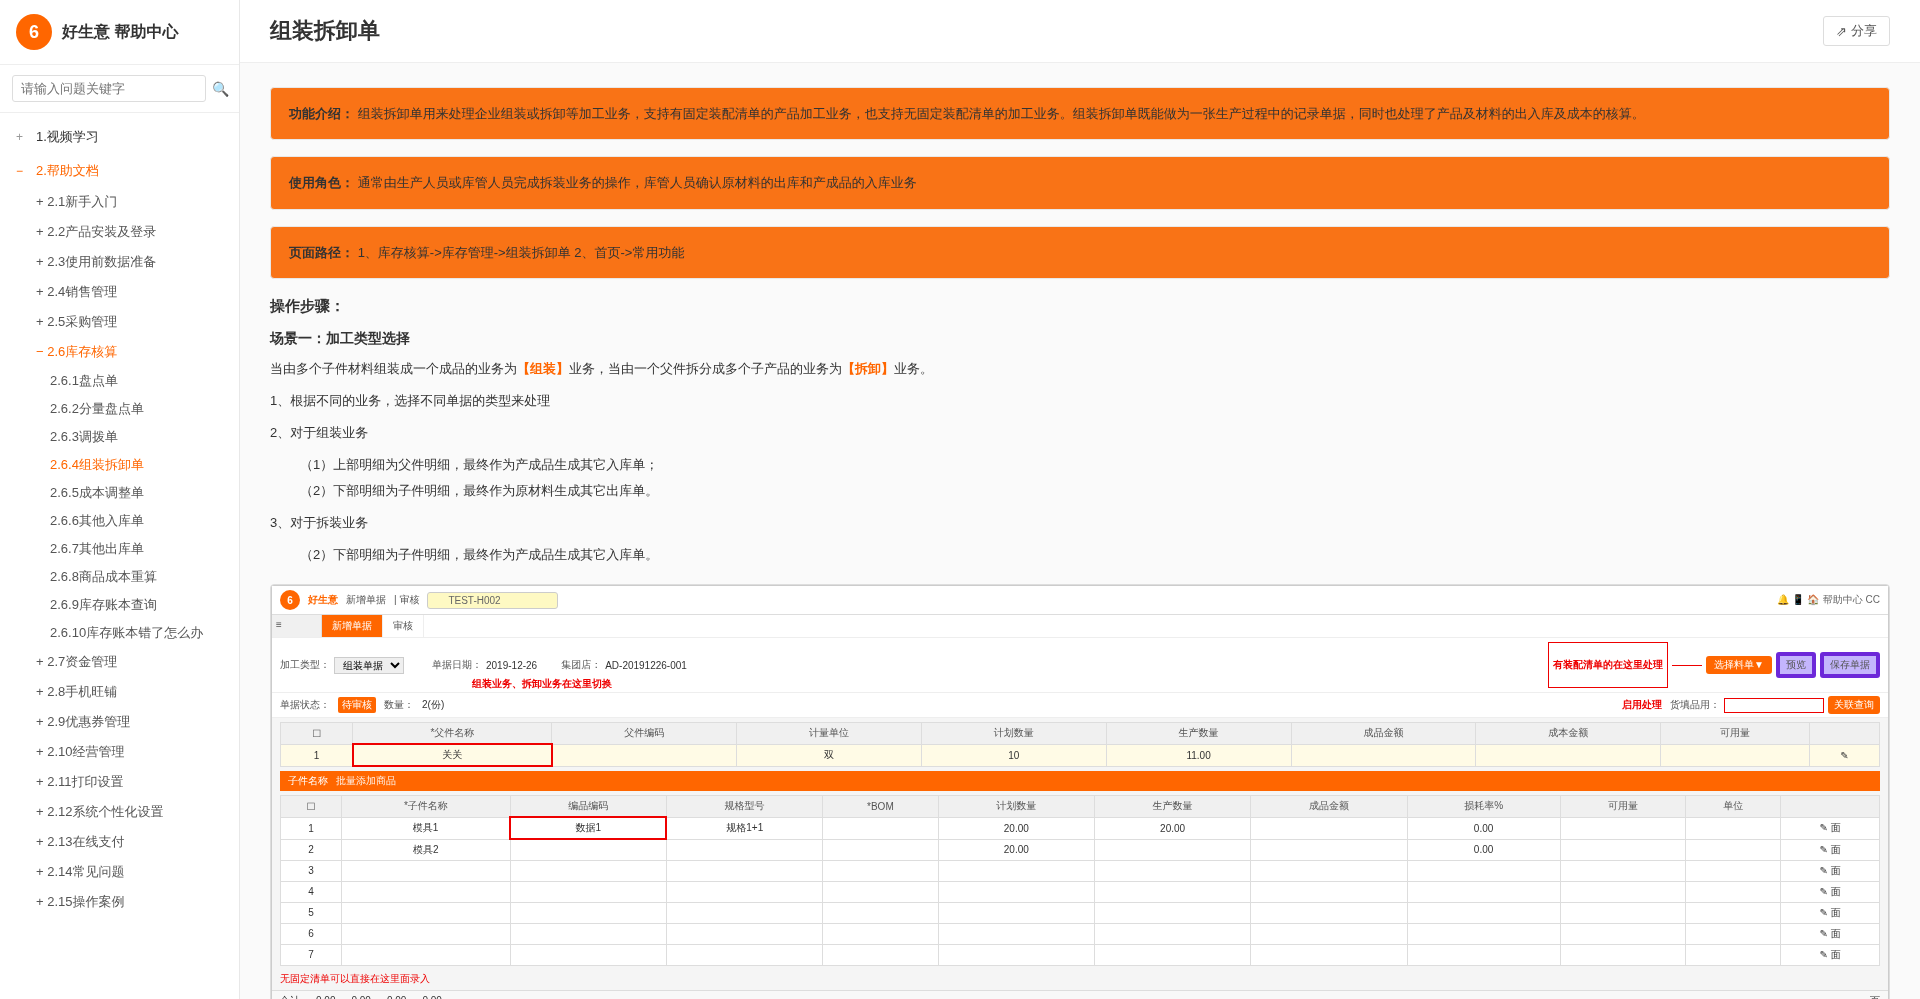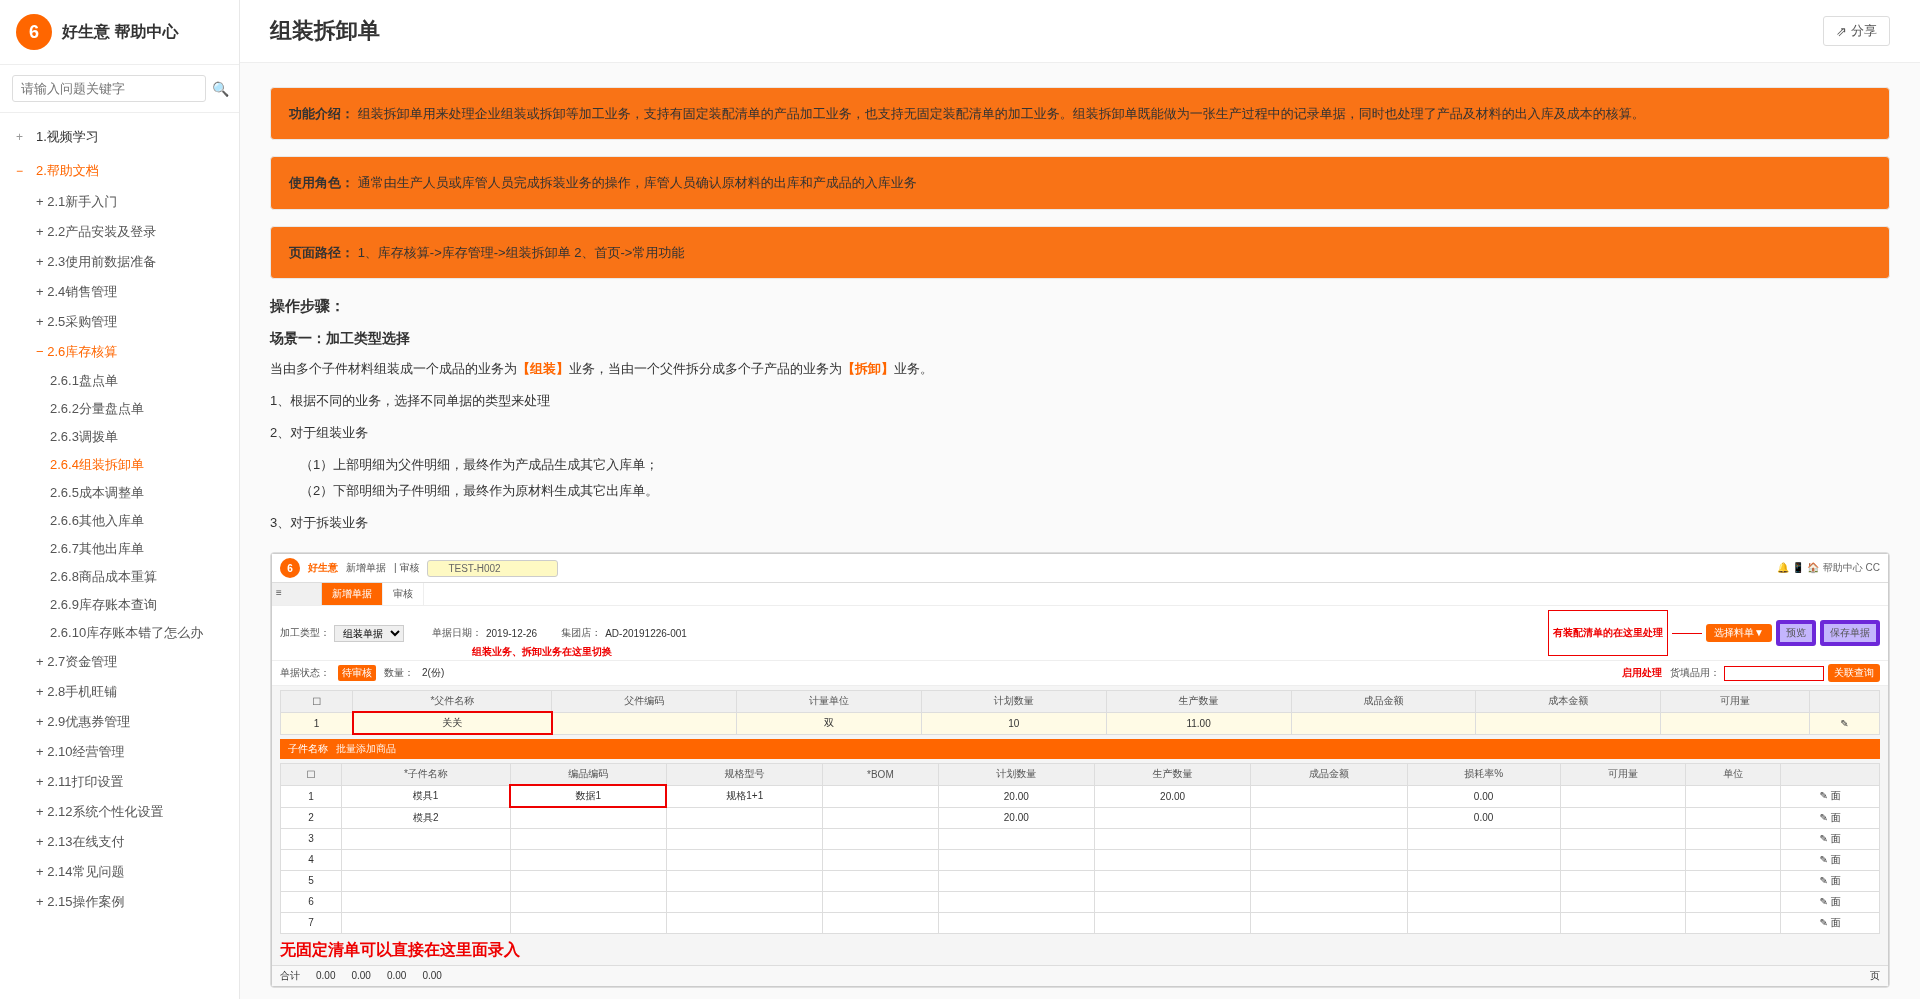--- a/index.html
+++ b/index.html
@@ -499,20 +499,21 @@
     <div class="content-text">
       当由多个子件材料组装成一个成品的业务为<span class="highlight">【组装】</span>业务，当由一个父件拆分成多个子产品的业务为<span class="highlight">【拆卸】</span>业务。
     </div>
 
     <div class="steps-block">
       <div class="step-num">1、根据不同的业务，选择不同单据的类型来处理</div>
       <div class="step-num">2、对于组装业务</div>
       <div class="step-sub">（1）上部明细为父件明细，最终作为产成品生成其它入库单；</div>
       <div class="step-sub">（2）下部明细为子件明细，最终作为原材料生成其它出库单。</div>
       <div class="step-num">3、对于拆装业务</div>
+      <div class="step-sub">（2）下部明细为子件明细，最终作为产成品生成其它入库单。</div>
     </div>
 
     <div class="screenshot-container">
       <div class="mock-ui" style="position:relative;">
 
         <div class="mock-topbar">
           <div class="mock-logo-sm">6</div>
           <span style="font-size:10px;color:#f60;font-weight:bold;">好生意</span>
           <span style="font-size:10px;color:#555;">新增单据</span>
           <span style="font-size:10px;color:#555;">| 审核</span>
@@ -717,21 +718,21 @@
                   <td></td>
                   <td></td>
                   <td></td>
                   <td></td>
                   <td>✎ 面</td>
                 </tr>
             </tbody>
           </table>
         </div>
 
-        <div style="padding:2px 8px 4px;color:#e00;font-size:16px;font-weight:bold;">无固定清单可以直接在这里面录入</div>
+        <div style="padding:2px 8px 4px;color:#e00;font-size:10px;font-weight:normal;">无固定清单可以直接在这里面录入</div>
 
         <div style="display:flex;align-items:center;padding:3px 8px;background:#f8f8f8;border-top:1px solid #ddd;font-size:10px;gap:16px;">
           <span>合计</span>
           <span>0.00</span>
           <span>0.00</span>
           <span>0.00</span>
           <span>0.00</span>
           <span style="flex:1"></span>
           <span>页</span>
         </div>

